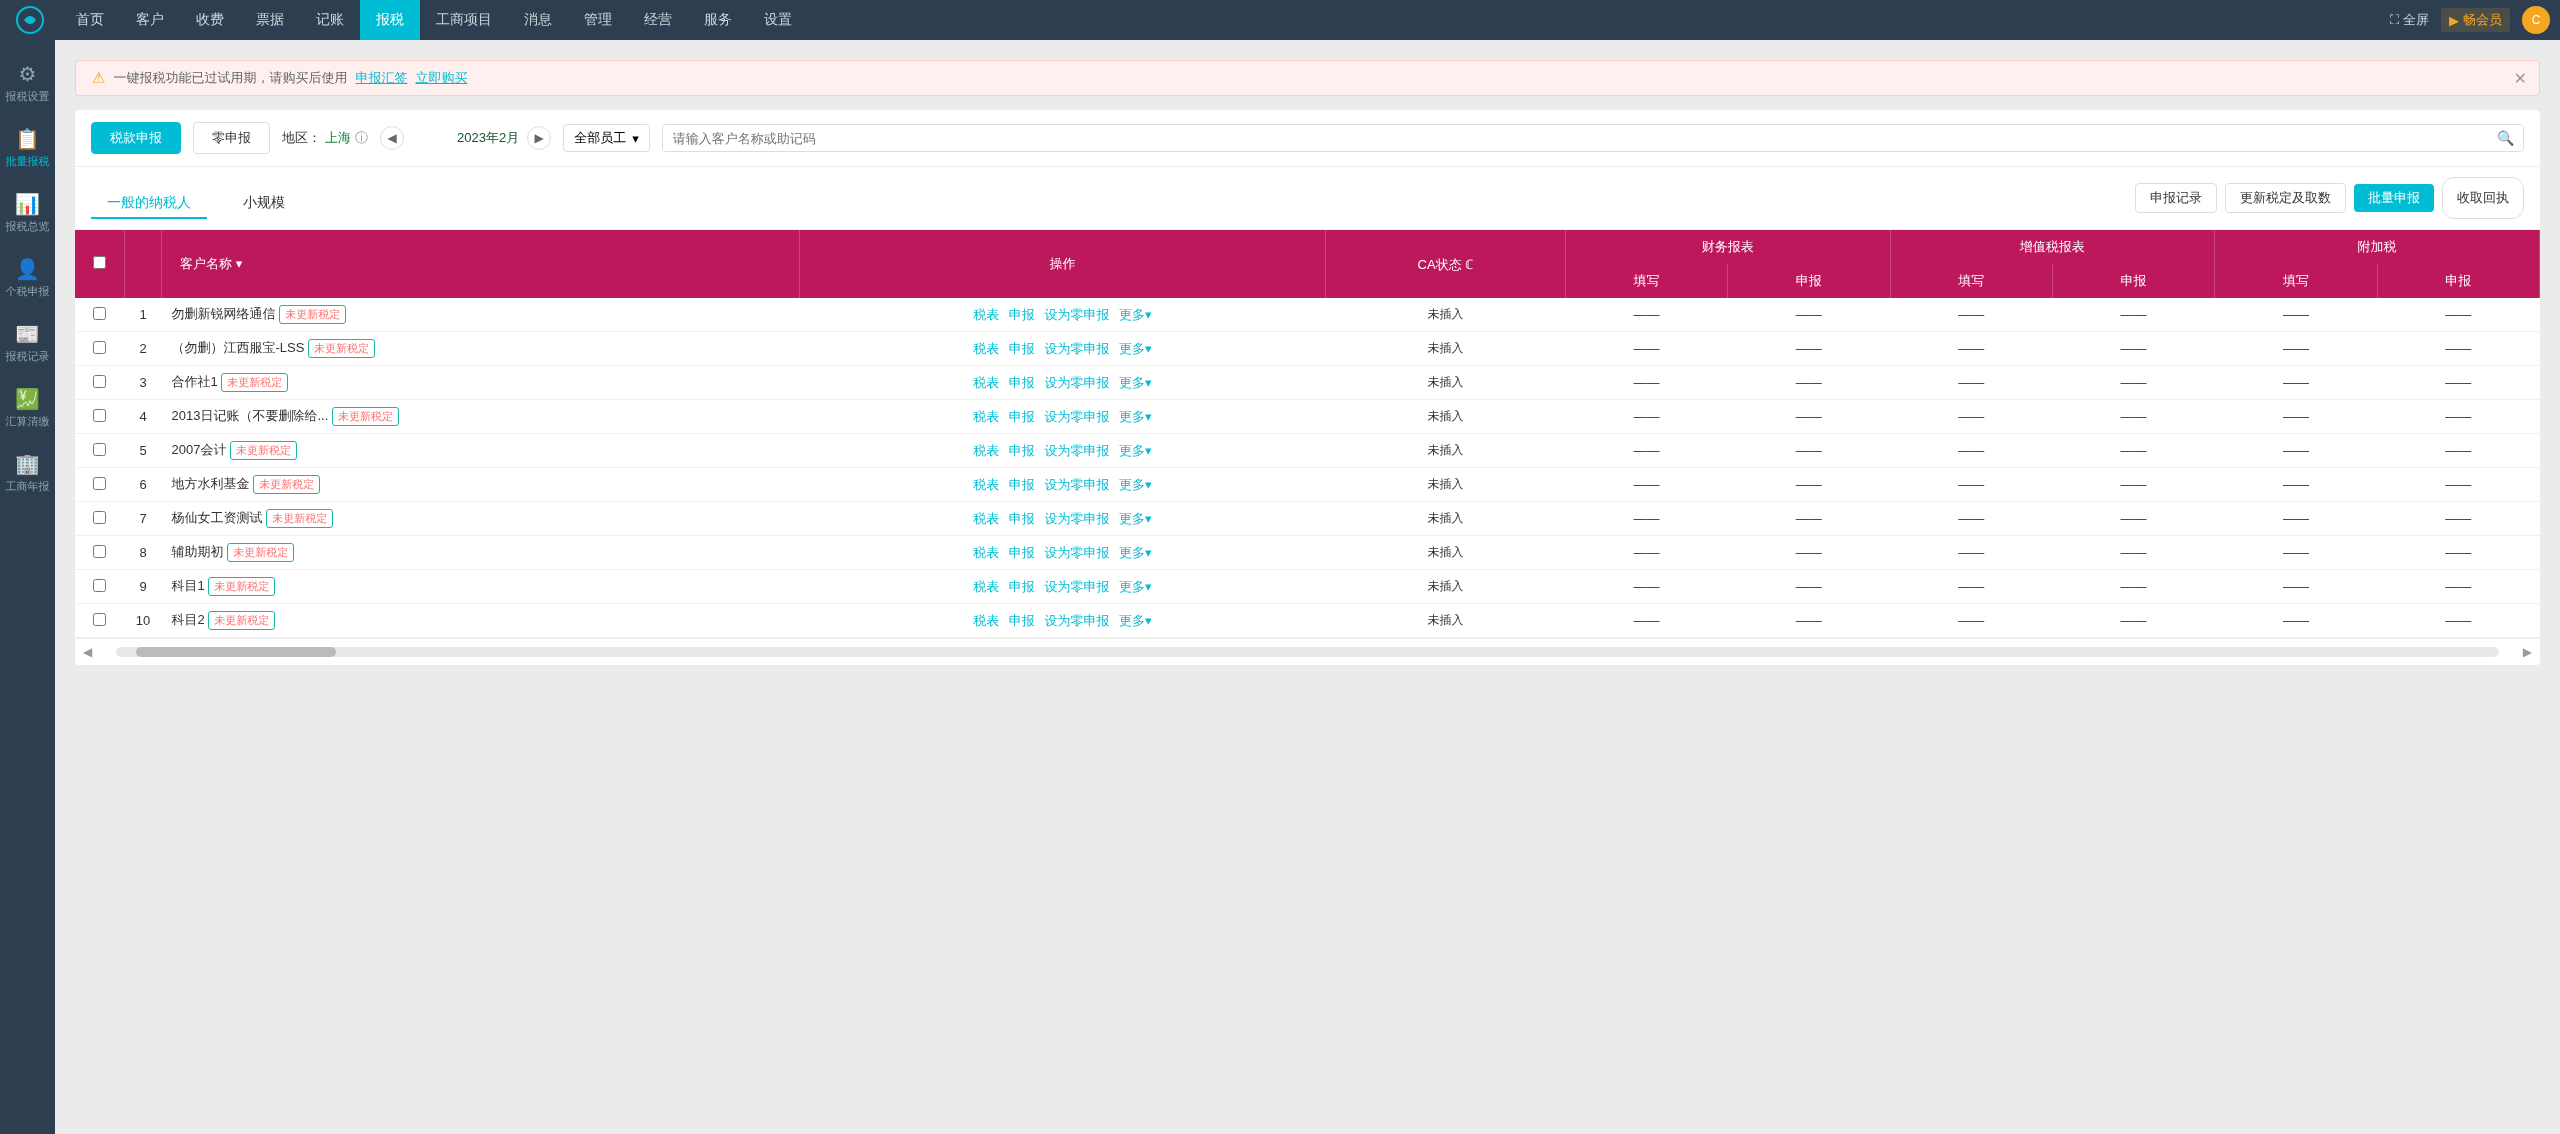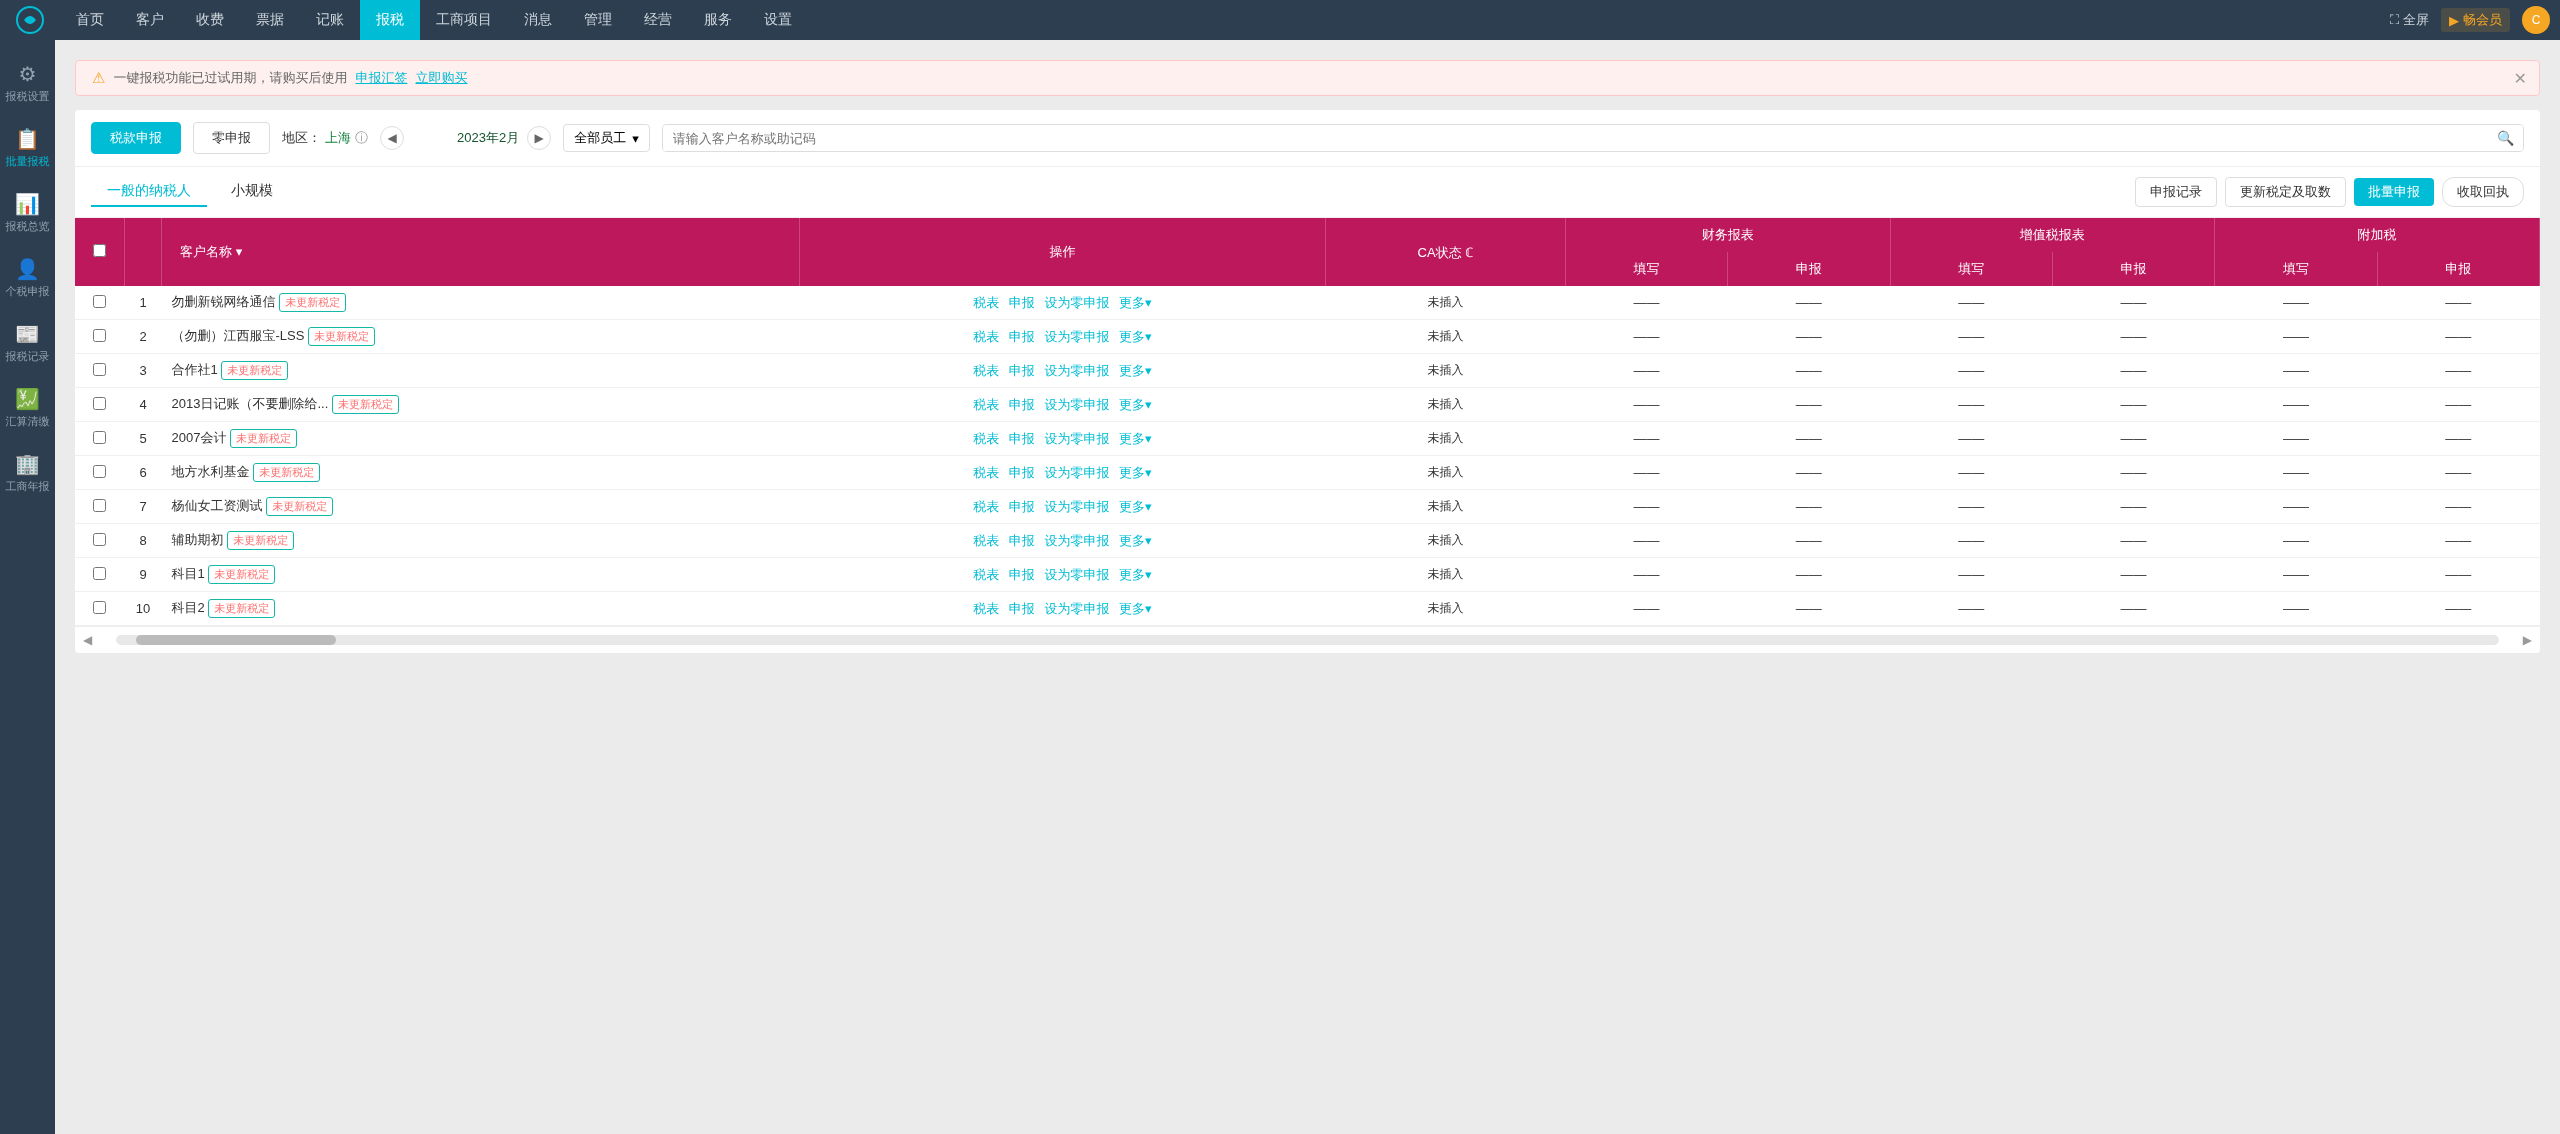--- a/index.html
+++ b/index.html
@@ -183,21 +183,21 @@
     }
     .search-box .search-icon-btn {
       padding: 5px 8px; background: #fff; cursor: pointer; color: #999;
     }
 
     
     .sub-toolbar {
       padding: 10px 16px;
       display: flex;
       align-items: flex-end;
-      gap: 8px;
+      gap: 20px;
       border-bottom: 1px solid #eee;
     }
     .taxpayer-tab {
       padding: 5px 16px;
       border-bottom: 2px solid transparent;
       cursor: pointer;
       font-size: 14px;
       color: #333;
     }
     .taxpayer-tab.active {
@@ -210,21 +210,21 @@
     }
     .btn-outline {
       padding: 5px 14px; border: 1px solid #ddd; background: #fff;
       border-radius: 4px; cursor: pointer; font-size: 13px; color: #333;
     }
     .btn-primary {
       padding: 5px 14px; border: none; background: #00bcd4;
       border-radius: 4px; cursor: pointer; font-size: 13px; color: #fff;
     }
     .btn-outline2 {
-      padding: 5px 14px; border: 1px solid #ddd; background: #fff;
+      padding: 11px 14px; border: 1px solid #ddd; background: #fff;
       border-radius: 12px; cursor: pointer; font-size: 13px; color: #333;
     }
 
     
     .data-table {
       width: 100%;
       border-collapse: collapse;
       font-size: 13px;
     }
     .data-table thead tr th {

